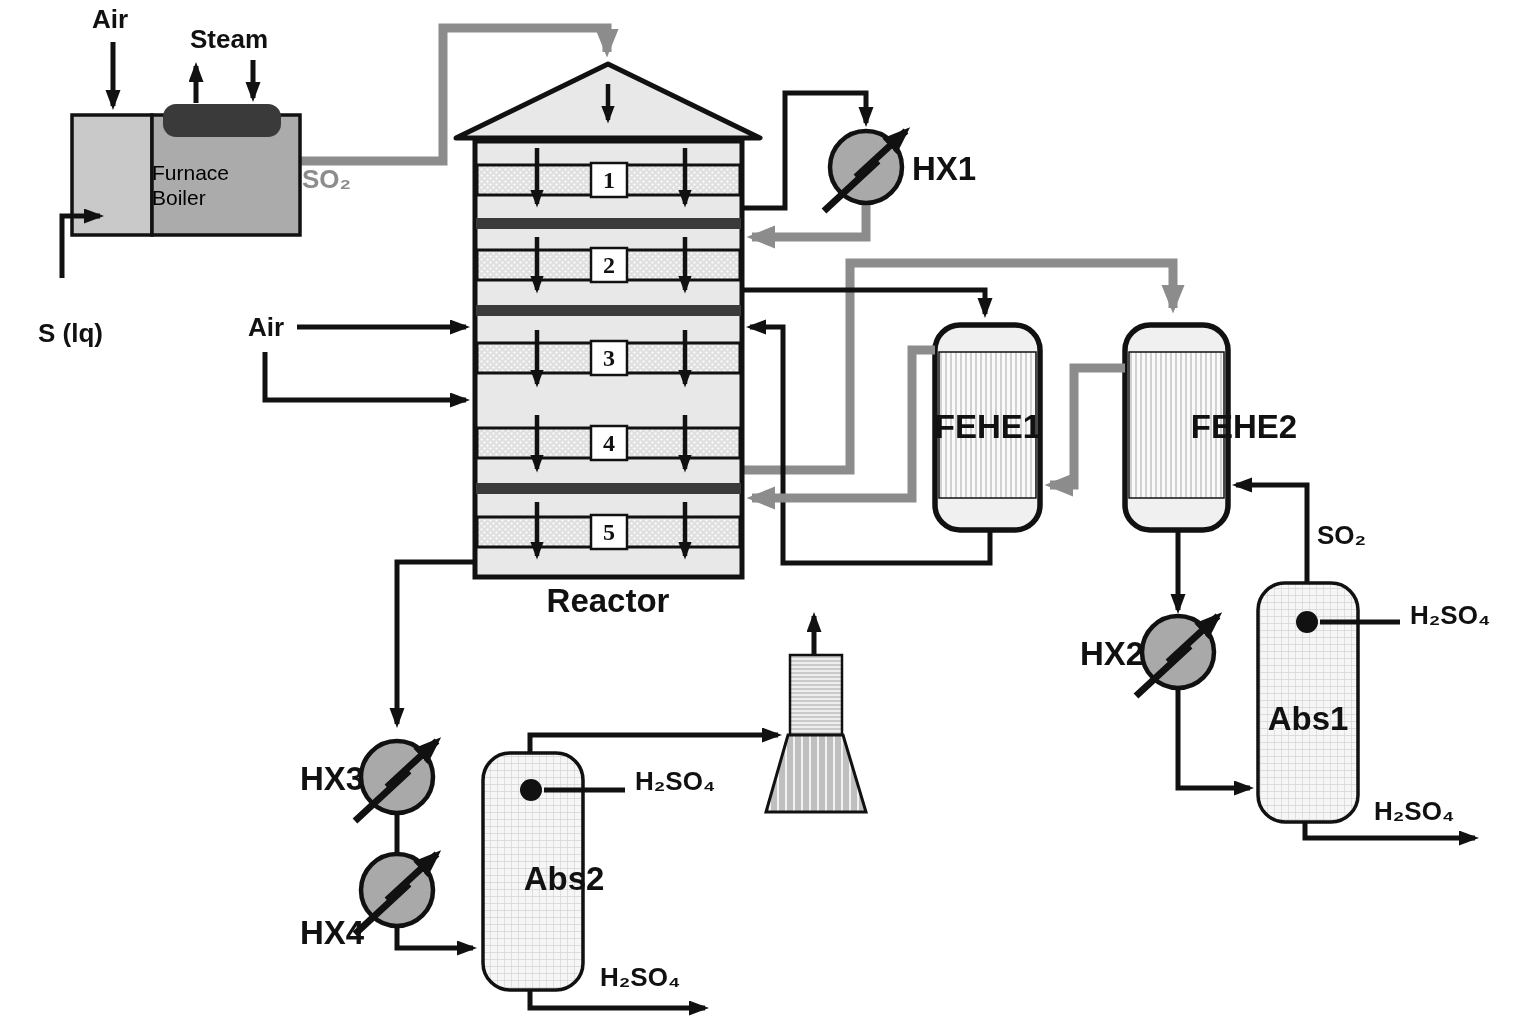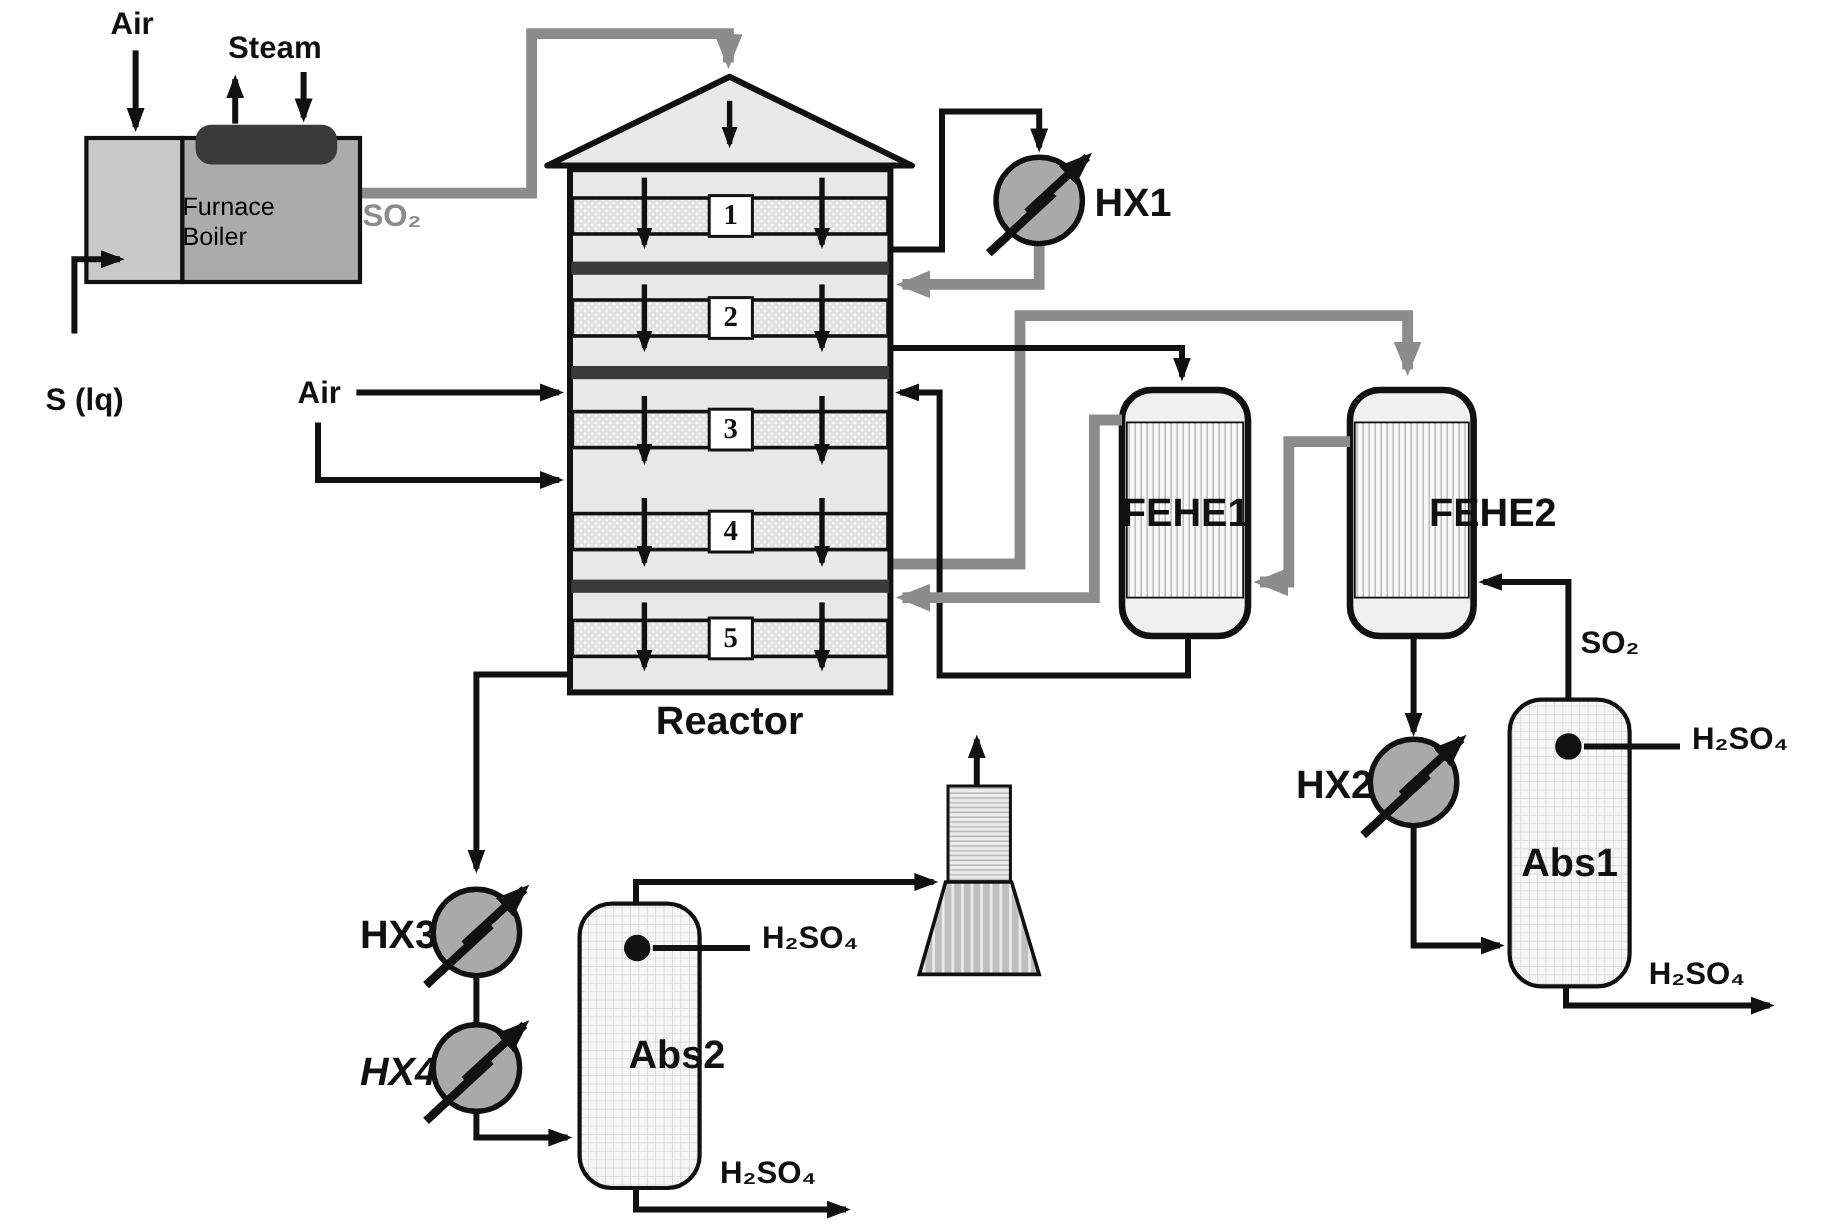--- a/index.html
+++ b/index.html
@@ -192,21 +192,21 @@
 
   <div class="bednum" style="left:591px;top:163px;">1</div>
   <div class="bednum" style="left:591px;top:248px;">2</div>
   <div class="bednum" style="left:591px;top:341px;">3</div>
   <div class="bednum" style="left:591px;top:426px;">4</div>
   <div class="bednum" style="left:591px;top:515px;">5</div>
 
   <div class="lbl eq" style="left:912px;top:152px;">HX1</div>
   <div class="lbl eq" style="left:1080px;top:637px;">HX2</div>
   <div class="lbl eq" style="left:300px;top:762px;">HX3</div>
-  <div class="lbl eq" style="left:300px;top:876px;font-style:italic;">HX4</div>
+  <div class="lbl eq" style="left:300px;top:916px;">HX4</div>
 
   <div class="lbl eq center" style="left:988px;top:410px;">FEHE1</div>
   <div class="lbl eq center" style="left:1244px;top:410px;">FEHE2</div>
 
   <div class="lbl eq center" style="left:1308px;top:702px;">Abs1</div>
   <div class="lbl eq center" style="left:533px;top:862px;margin-left:31px;">Abs2</div>
 
   <div class="lbl stream" style="left:1317px;top:522px;">SO₂</div>
   <div class="lbl stream" style="left:1410px;top:602px;">H₂SO₄</div>
   <div class="lbl stream" style="left:1374px;top:798px;">H₂SO₄</div>

